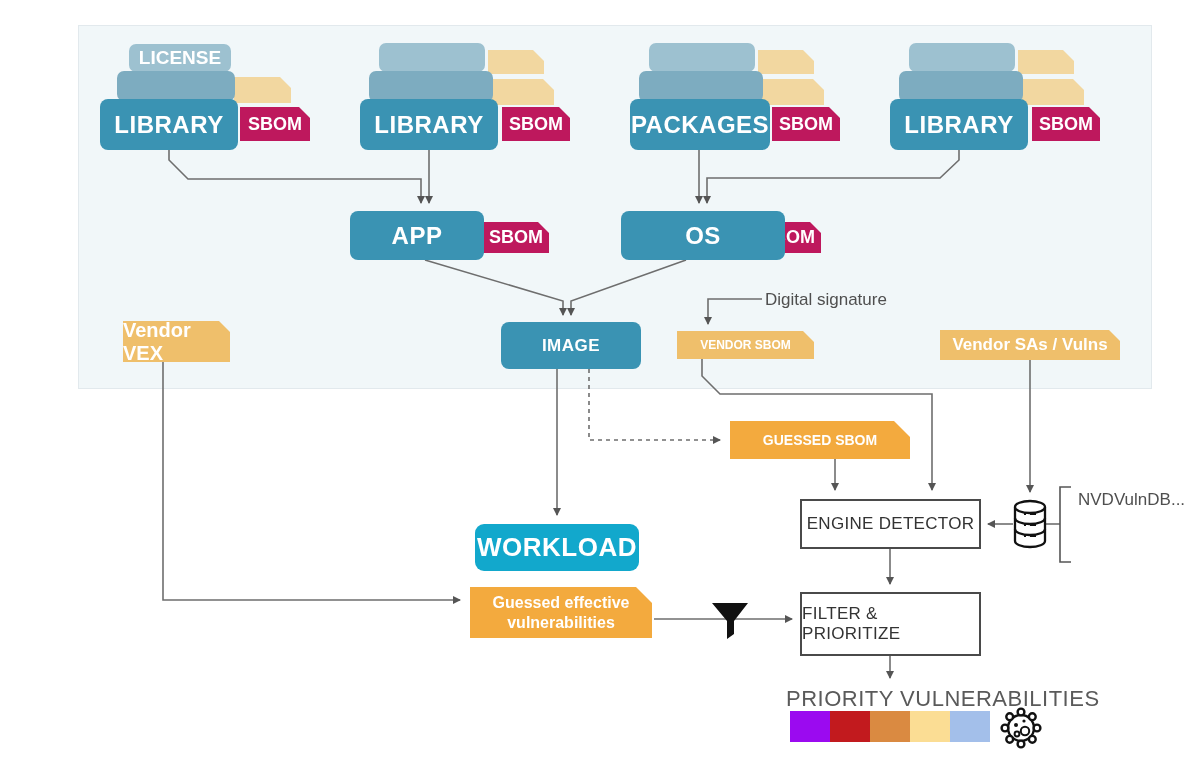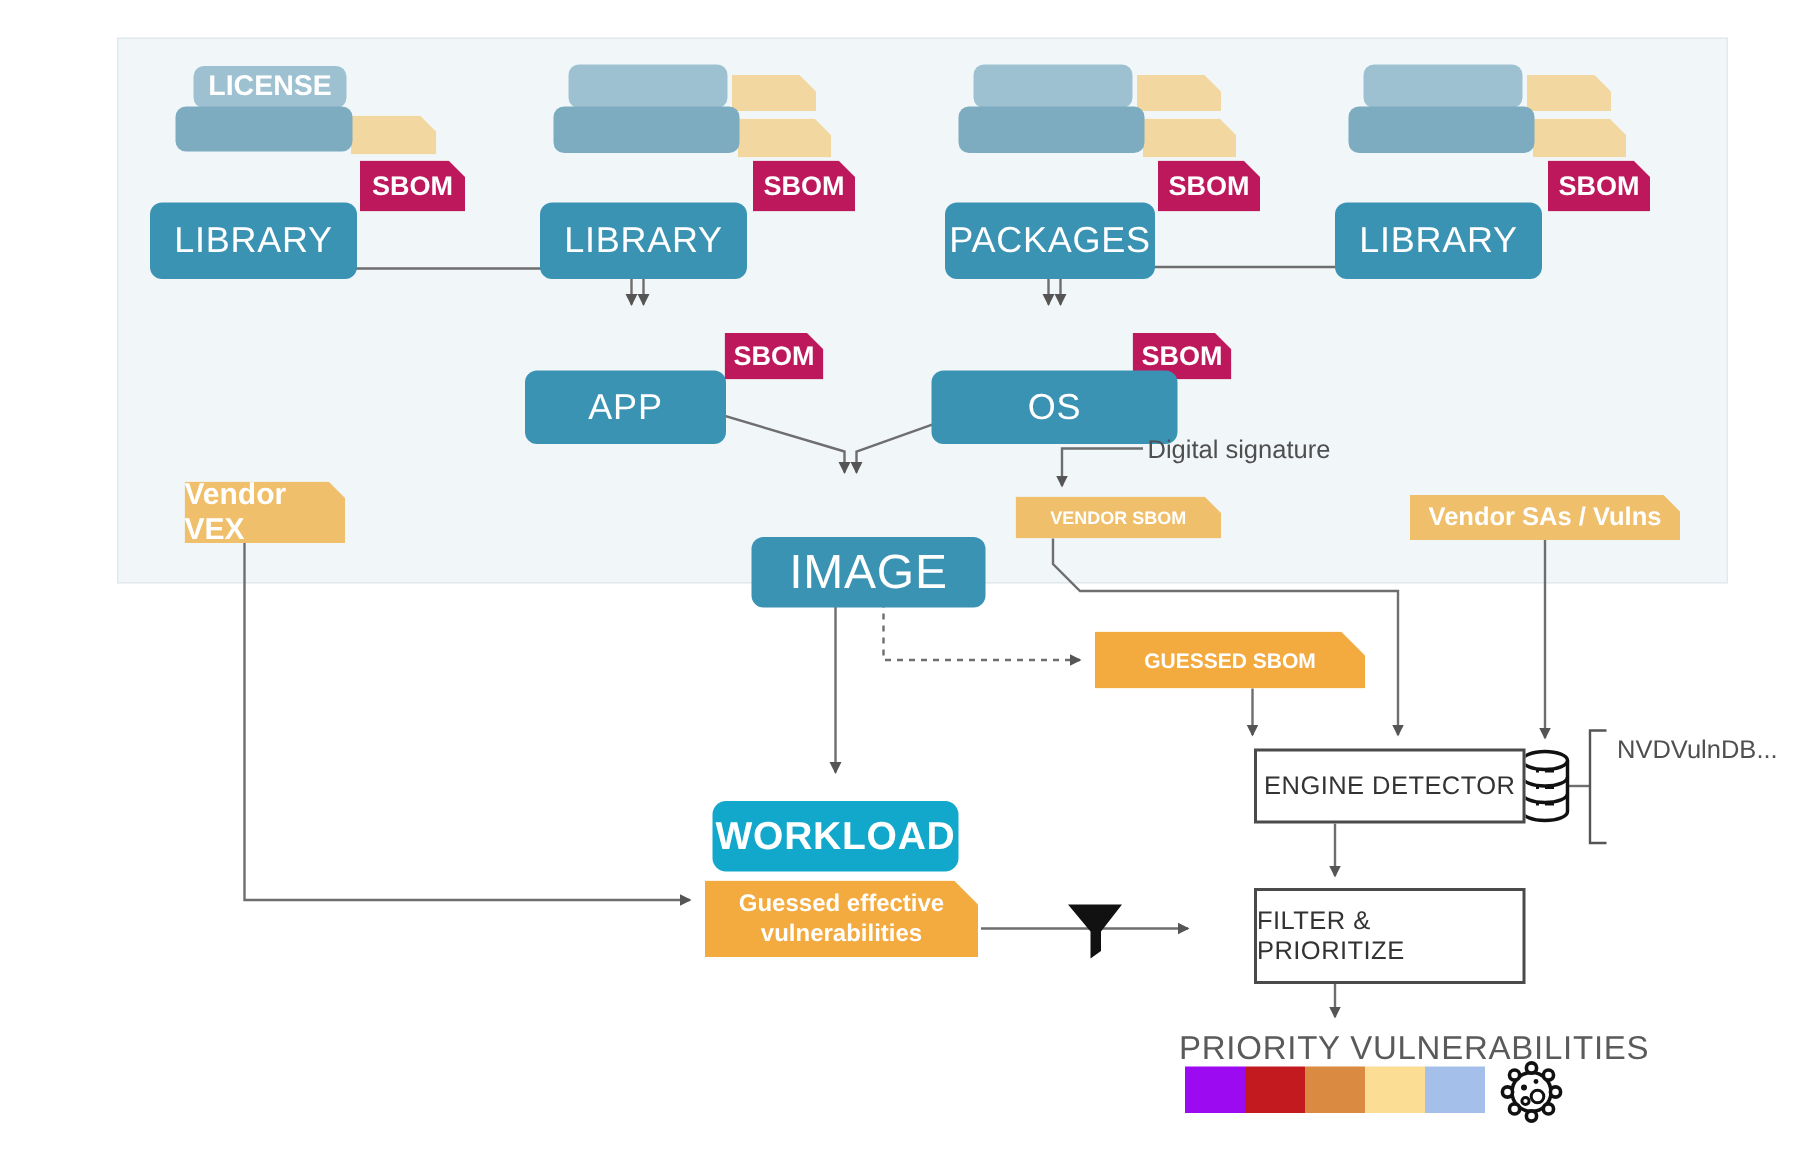--- a/index.html
+++ b/index.html
@@ -4,29 +4,29 @@
 <style>
   html,body{margin:0;padding:0;background:#fff;}
   #canvas{position:relative;width:1200px;height:779px;background:#ffffff;overflow:hidden;
           font-family:"Liberation Sans", sans-serif;}
   .panel{position:absolute;left:78px;top:25px;width:1072px;height:362px;
          background:#F1F7F9;border:1px solid #E2E9ED;}
   svg.overlay{position:absolute;left:0;top:0;pointer-events:none;}
   .abs{position:absolute;box-sizing:border-box;display:flex;align-items:center;justify-content:center;}
   .card-top{background:#9DC1D0;border-radius:7px;color:#fff;font-weight:700;font-size:19px;}
   .card-mid{background:#7DACC0;border-radius:7px;}
-  .card-main{background:#3A93B3;border-radius:8px;color:#fff;font-weight:400;font-size:24px;letter-spacing:.5px;margin-top:36px;}
+  .card-main{background:#3A93B3;border-radius:8px;color:#fff;font-weight:700;font-size:24px;letter-spacing:.5px;}
   .tag{clip-path:polygon(0 0,calc(100% - 11px) 0,100% 11px,100% 100%,0 100%);}
   .tag-pale{background:#F2D7A0;}
   .tag-sbom{background:#be185d;color:#fff;font-weight:600;font-size:18px;}
   .tag-vendor{background:#EFBF6B;color:#fff;font-weight:600;}
   .tag-strong{background:#F3AA3E;color:#fff;font-weight:600;
               clip-path:polygon(0 0,calc(100% - 16px) 0,100% 16px,100% 100%,0 100%);}
-  .workload{background:#12A8CC;border-radius:9px;color:#fff;font-weight:700;font-size:26px;letter-spacing:.5px;margin-top:10px;}
-  .outline-box{background:#fff;border:2px solid #4A4A4A;color:#333;font-size:17px;letter-spacing:.3px;margin-left:36px;}
+  .workload{background:#12A8CC;border-radius:9px;color:#fff;font-weight:700;font-size:26px;letter-spacing:.5px;}
+  .outline-box{background:#fff;border:2px solid #4A4A4A;color:#333;font-size:17px;letter-spacing:.3px;}
   .note{color:#4F4F4F;font-size:17px;}
   .seg{height:31px;display:inline-block;}
 </style>
 </head>
 <body>
 
 <div id="canvas">
 
   <div class="panel"></div>
 
@@ -147,21 +147,21 @@
       <span>SBOM</span>
     </div>
   <div class="abs card-main" style="left:621px;top:211px;width:164px;height:49px">
       <span>OS</span>
     </div>
 
   <div class="abs note" style="left:765px;top:290px">Digital signature</div>
   <div class="abs tag tag-vendor" style="left:677px;top:331px;width:137px;height:28px;font-size:12px">
       <span>VENDOR SBOM</span>
     </div>
-  <div class="abs card-main" style="left:501px;top:322px;width:156px;height:47px;font-size:32px">
+  <div class="abs card-main" style="left:501px;top:322px;width:140px;height:47px;font-size:17px">
       <span>IMAGE</span>
     </div>
   <div class="abs tag tag-vendor" style="left:123px;top:321px;width:107px;height:41px;font-size:20px">
       <span>Vendor VEX</span>
     </div>
   <div class="abs tag tag-vendor" style="left:940px;top:330px;width:180px;height:30px;font-size:17px">
       <span>Vendor SAs / Vulns</span>
     </div>
 
   <div class="abs tag tag-strong" style="left:730px;top:421px;width:180px;height:38px;font-size:14px">

